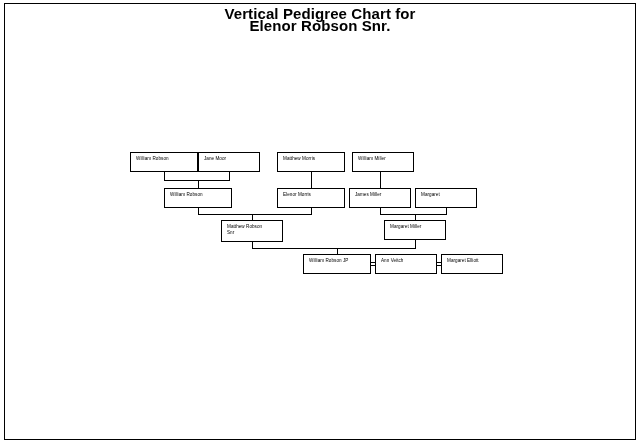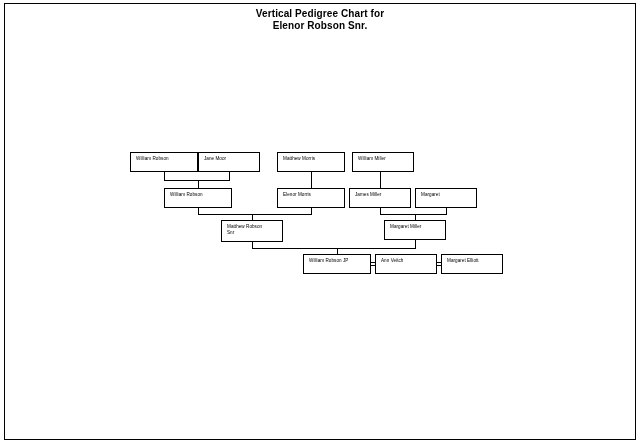--- a/index.html
+++ b/index.html
@@ -29,21 +29,21 @@
     height: 437px;
     box-sizing: border-box;
     border: 1px solid #000000;
     background: #ffffff;
   }
   #chart-title {
     position: absolute;
     left: 0; top: 8px;
     width: 640px;
     text-align: center;
-    font-size: 10px;
+    font-size: 15px;
     font-weight: bold;
     color: #000000;
     line-height: 12px;
     letter-spacing: 0.1px;
   }
   #chart-canvas {
     position: absolute;
     left: 0; top: 0;
     width: 640px;
     height: 444px;

